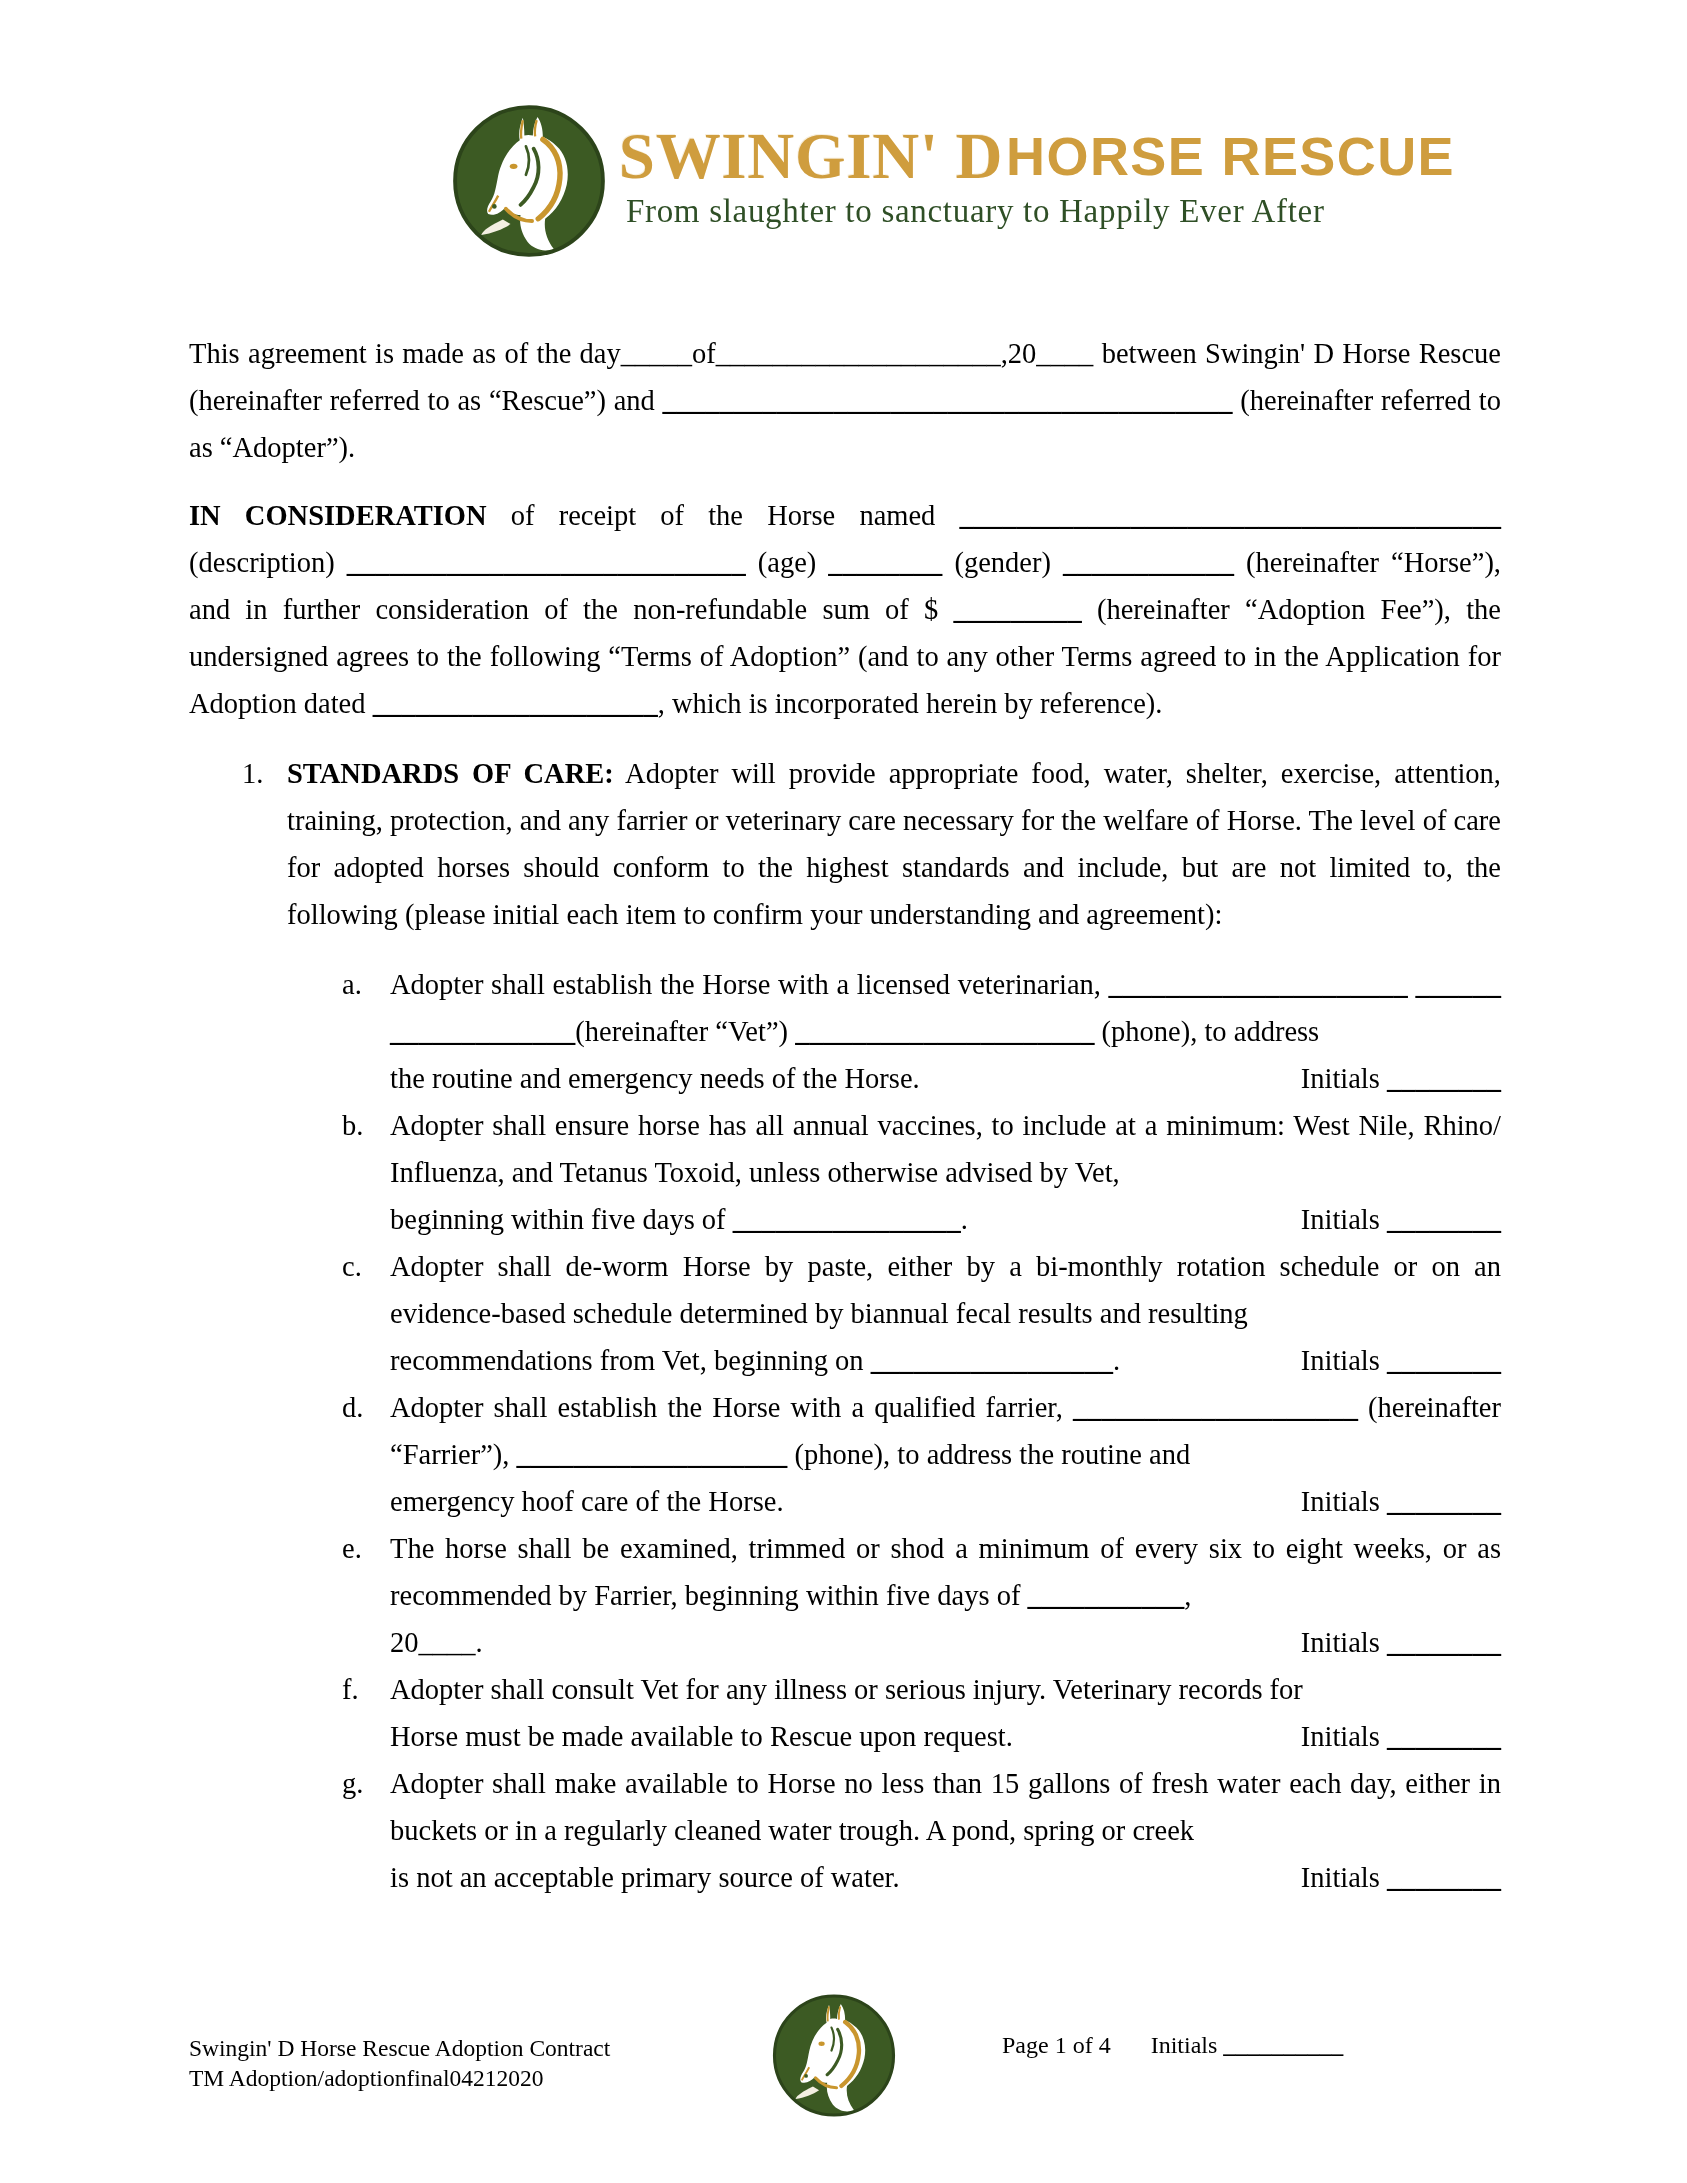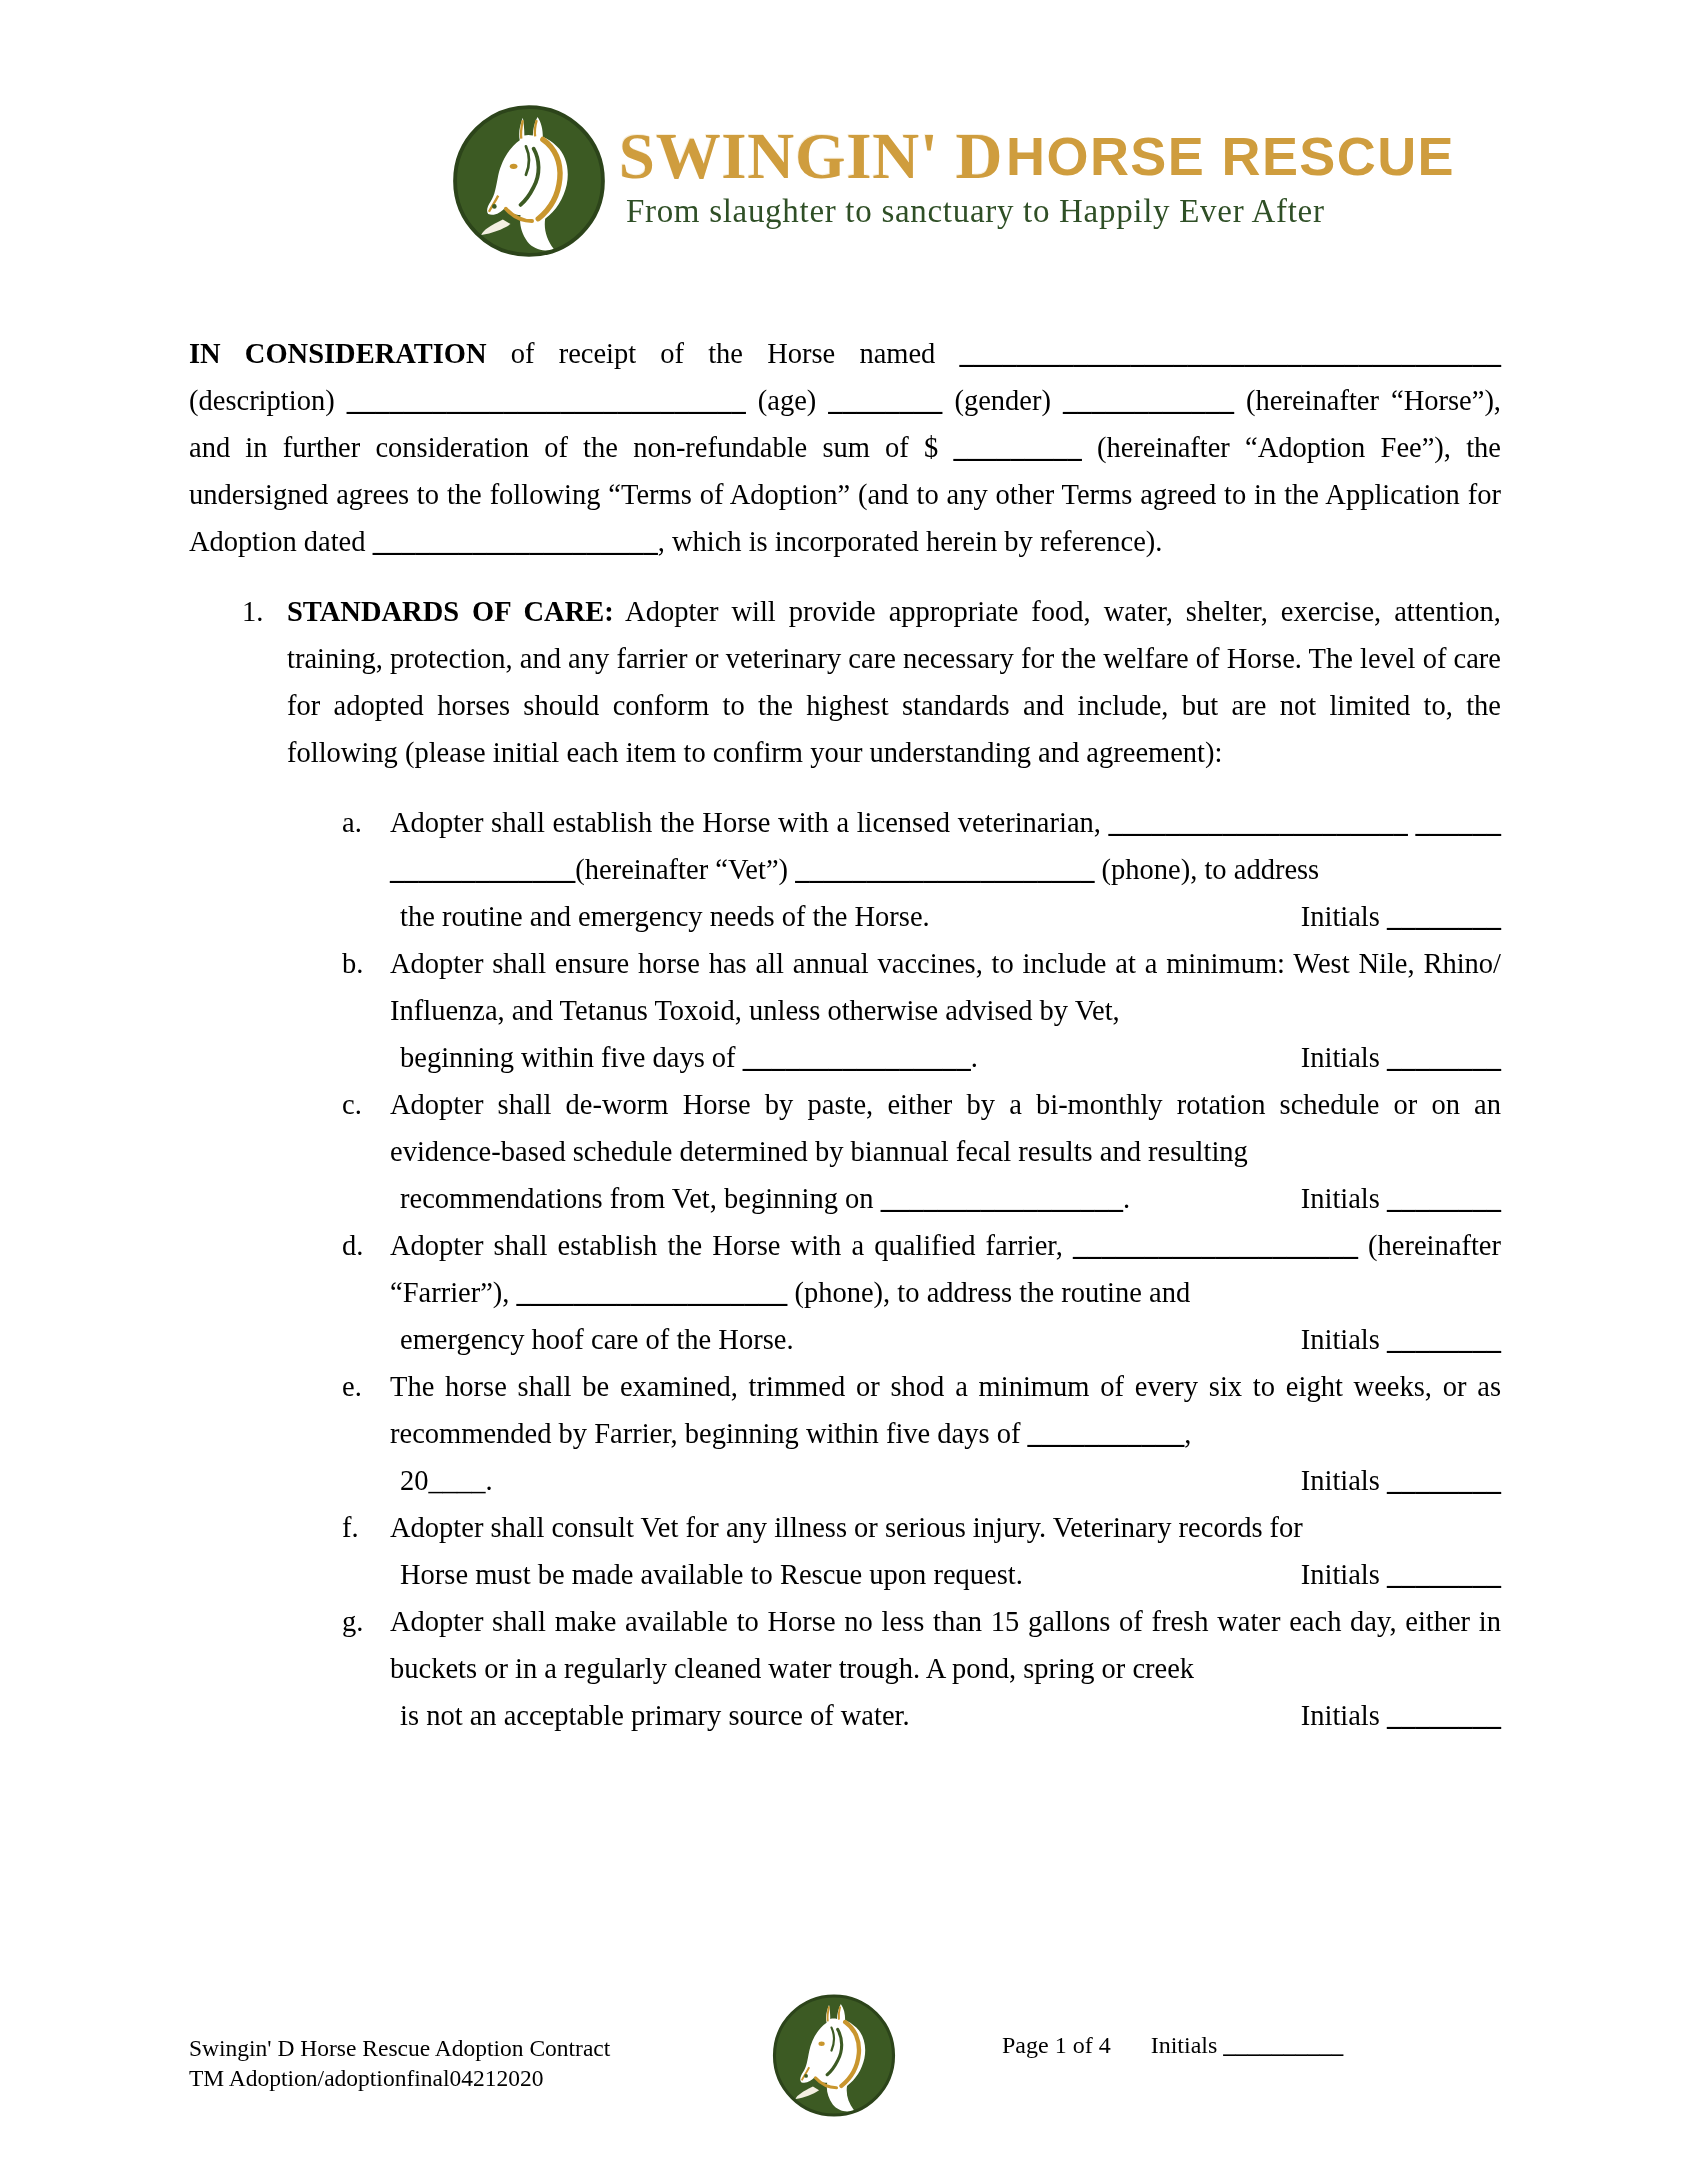--- a/index.html
+++ b/index.html
@@ -39,21 +39,21 @@
   .blank{overflow-wrap:anywhere;word-break:break-all;}
   .item{display:flex;margin-top:23px;}
   .item-num{width:45px;margin-left:53px;flex:none;}
   .item-content{flex:1;min-width:0;}
   .item-intro{margin:0;}
   .subs{margin-top:23px;}
   .sub{display:flex;}
   .sub-letter{width:48px;margin-left:55px;flex:none;}
   .sub-content{flex:1;min-width:0;}
   .sub-text{margin:0;}
-  .tail-row{display:flex;text-align:left;margin-left:10px;}
+  .tail-row{display:flex;text-align:left;}
   .initials{margin-left:auto;white-space:nowrap;padding-left:28.5px;}
   
   .footer-left{
     position:absolute;left:189px;top:2033px;font-size:23.5px;line-height:30px;text-align:left;
   }
   .footer-badge{position:absolute;left:772px;top:1993px;}
   .footer-right{
     position:absolute;left:1002px;top:2032px;font-size:24px;white-space:nowrap;
   }
   .footer-right .gap{display:inline-block;width:40px;}
@@ -85,20 +85,21 @@
       <div class="brand-line">
         <span class="brand-serif">SWINGIN' D</span>
         <span class="brand-sans">HORSE RESCUE</span>
       </div>
       <div class="tagline">From slaughter to sanctuary to Happily Ever After</div>
     </div>
   </div>
 
 
   <div class="content">
+    <p class="para">This agreement is made as of the day_____of____________________,20____ between Swingin' D Horse Rescue (hereinafter referred to as “Rescue”) and <b class="blank">________________________________________</b> (hereinafter referred to as “Adopter”).</p>
     <p class="para"><b>IN CONSIDERATION</b> of receipt of the Horse named <b class="blank">______________________________________</b> (description) <b class="blank">____________________________</b> (age) <b class="blank">________</b> (gender) <b class="blank">____________</b> (hereinafter “Horse”), and in further consideration of the non-refundable sum of $ <b class="blank">_________</b> (hereinafter “Adoption Fee”), the undersigned agrees to the following “Terms of Adoption” (and to any other Terms agreed to in the Application for Adoption dated <b class="blank">____________________</b>, which is incorporated herein by reference).</p>
 
     <div class="item">
       <div class="item-num">1.</div>
       <div class="item-content">
         <p class="item-intro"><b>STANDARDS OF CARE:</b> Adopter will provide appropriate food, water, shelter, exercise, attention, training, protection, and any farrier or veterinary care necessary for the welfare of Horse. The level of care for adopted horses should conform to the highest standards and include, but are not limited to, the following (please initial each item to confirm your understanding and agreement):</p>
         <div class="subs">
 
             <div class="sub">
               <div class="sub-letter">a.</div>

